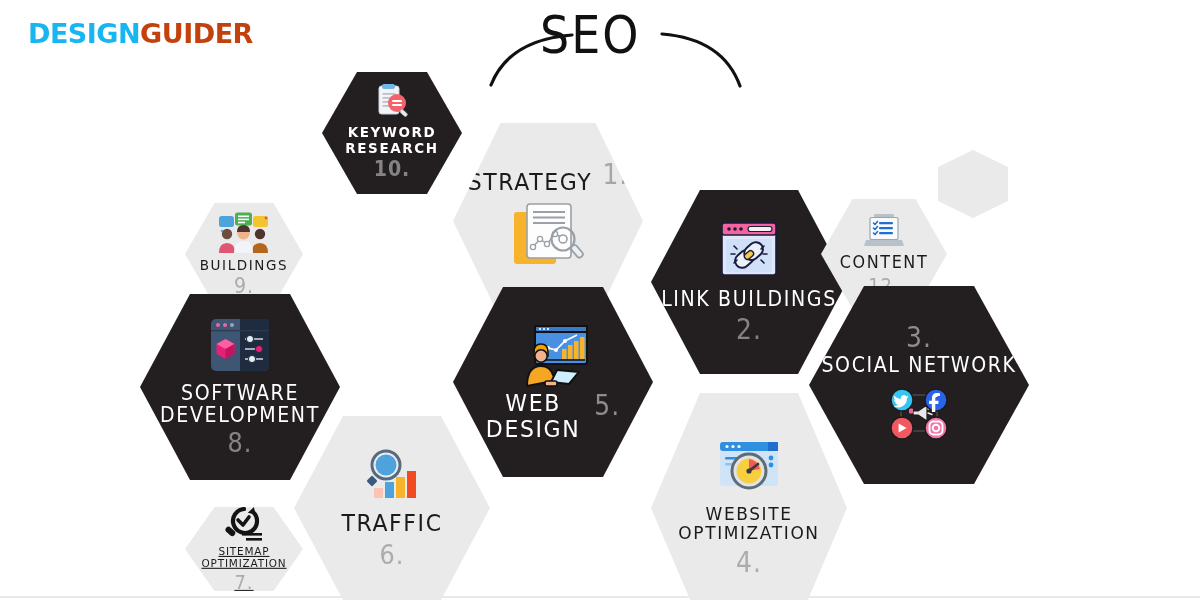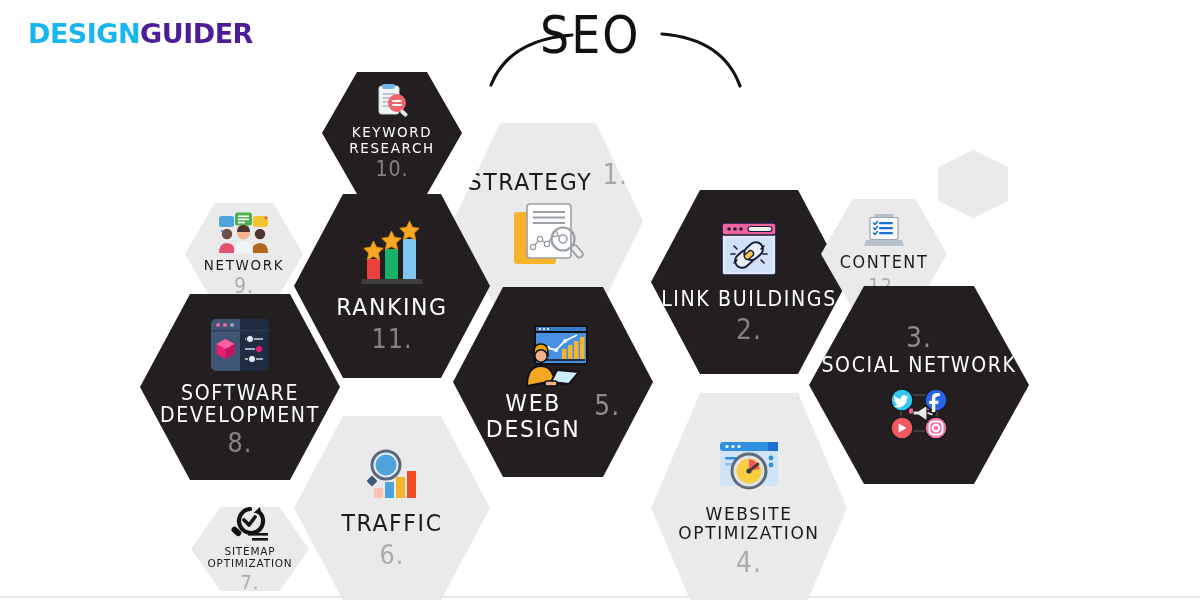--- a/index.html
+++ b/index.html
@@ -13,21 +13,21 @@
   #stage{position:absolute;left:0;top:0;width:1200px;height:600px;}
 
   
   #logo{
     position:absolute;left:28px;top:18px;
     font-family:"DejaVu Sans", sans-serif;
     font-weight:bold;font-size:27px;letter-spacing:-0.5px;
     white-space:nowrap;
   }
   #logo .part1{color:#18b6f0;}
-  #logo .part2{color:#4c1d95;}
+  #logo .part2{color:#c2410c;}
 
   
   #seo-title{
     position:absolute;left:540px;top:8px;
     font-family:"DejaVu Sans", sans-serif;
     font-size:46px;font-weight:400;color:#111;
     letter-spacing:2px;
     transform:scaleY(1.12);
   }
   .seo-arc{position:absolute;}
@@ -106,21 +106,21 @@
   </svg>
   <div id="seo-title">SEO</div>
   <svg class="seo-arc" style="left:660px;top:28px;" width="90" height="62" viewBox="0 0 90 62">
     <path d="M2 6 C 40 9, 68 25, 80 58" stroke="#111" stroke-width="3.2" fill="none" stroke-linecap="round"></path>
   </svg>
 
   <div class="empty-hex" style="left:938px;top:150px;width:70px;height:68px;
               clip-path:polygon(50% 0%,100% 25%,100% 75%,50% 100%,0% 75%,0% 25%);
               -webkit-clip-path:polygon(50% 0%,100% 25%,100% 75%,50% 100%,0% 75%,0% 25%);"></div>
 
-  <div class="hex dark" style="left:322px;top:72px;width:140px;height:122px;padding-bottom:4px;">
+  <div class="hex dark" style="left:322px;top:72px;width:140px;height:122px;padding-bottom:4px;font-weight:bold;">
     <span class="hex-icon">
       <svg width="42" height="40" viewBox="0 0 42 40">
         <rect x="8" y="3" width="20" height="28" rx="2.5" fill="#f2f4f7" stroke="#cdd3da" stroke-width="1"></rect>
         <rect x="11" y="1" width="13" height="5" rx="2" fill="#6fb8e8"></rect>
         <rect x="11.5" y="10" width="13" height="1.8" fill="#b9c2cc"></rect>
         <rect x="11.5" y="14" width="13" height="1.8" fill="#b9c2cc"></rect>
         <rect x="11.5" y="18" width="9" height="1.8" fill="#b9c2cc"></rect>
         <rect x="11.5" y="22" width="11" height="1.8" fill="#b9c2cc"></rect>
         <circle cx="26" cy="20" r="9" fill="#f4626b"></circle>
         <rect x="21" y="17" width="10" height="1.9" rx="0.9" fill="#fff"></rect>
@@ -170,39 +170,24 @@
         <path d="M4 41 q0-10 8-10 q8 0 8 10z" fill="#e05572"></path>
         <circle cx="45" cy="22" r="5.2" fill="#4e342e"></circle>
         <path d="M37 41 q0-10 8-10 q8 0 8 10z" fill="#b5651d"></path>
         <circle cx="28.5" cy="21" r="6.4" fill="#f2b28c"></circle>
         <path d="M22 20 q0-7 6.5-7 q6.5 0 6.5 7z" fill="#4e342e"></path>
         <path d="M19 41 q0-12 9.5-12 q9.5 0 9.5 12z" fill="#f2f4f7"></path>
         <circle cx="51" cy="6" r="1.4" fill="#e05572"></circle>
         <circle cx="7" cy="19" r="1.2" fill="#4fa3dd"></circle>
       </svg>
     </span>
-    <span class="hex-label" style="font-size:13.5px;margin-top:2px;">NETWORK</span>
+    <span class="hex-label" style="font-size:13.5px;margin-top:2px;">BUILDINGS</span>
     <span class="hex-num" style="font-size:19px;margin-top:1px;">9.</span>
   </div>
 
-  <div class="hex dark" style="left:294px;top:194px;width:196px;height:184px;">
-    <span class="hex-icon">
-      <svg width="78" height="70" viewBox="0 0 78 70">
-        <rect x="14" y="40" width="13" height="20" fill="#ee3f3f"></rect>
-        <rect x="32" y="30" width="13" height="30" fill="#17b26a"></rect>
-        <rect x="50" y="20" width="13" height="40" fill="#7ec8f2"></rect>
-        <rect x="8" y="60" width="62" height="5" rx="2" fill="#3d3d3d"></rect>
-        <path d="M20.5 22 l3.0 6.2 6.8 1 -4.9 4.8 1.2 6.8 -6.1-3.2 -6.1 3.2 1.2-6.8 -4.9-4.8 6.8-1z" fill="#f9a825" stroke="#e08b00" stroke-width="0.8"></path>
-        <path d="M38.5 12 l3.0 6.2 6.8 1 -4.9 4.8 1.2 6.8 -6.1-3.2 -6.1 3.2 1.2-6.8 -4.9-4.8 6.8-1z" fill="#f9a825" stroke="#e08b00" stroke-width="0.8"></path>
-        <path d="M56.5 2 l3.0 6.2 6.8 1 -4.9 4.8 1.2 6.8 -6.1-3.2 -6.1 3.2 1.2-6.8 -4.9-4.8 6.8-1z" fill="#f9a825" stroke="#e08b00" stroke-width="0.8"></path>
-      </svg>
-    </span>
-    <span class="hex-label" style="font-size:22px;margin-top:4px;">RANKING</span>
-    <span class="hex-num" style="font-size:24px;margin-top:6px;">11.</span>
-  </div>
 
   <div class="hex dark" style="left:651px;top:190px;width:196px;height:184px;">
     <span class="hex-icon">
       <svg width="62" height="60" viewBox="0 0 62 60">
         <rect x="4" y="3" width="54" height="52" rx="2.5" fill="#dfe8fb" stroke="#1b1b3a" stroke-width="1.6"></rect>
         <rect x="4" y="3" width="54" height="12" rx="2.5" fill="#f2649d" stroke="#1b1b3a" stroke-width="1.6"></rect>
         <circle cx="11" cy="9" r="1.8" fill="#1b1b3a"></circle>
           <circle cx="17" cy="9" r="1.8" fill="#1b1b3a"></circle>
           <circle cx="23" cy="9" r="1.8" fill="#1b1b3a"></circle>
         <rect x="30" y="6.5" width="24" height="5" rx="2.5" fill="#f7f0f4" stroke="#1b1b3a" stroke-width="1.2"></rect>
@@ -368,21 +353,21 @@
         <path d="M33 32 L33 20 A12.5 12.5 0 0 1 44 30 z" fill="#f2585f"></path>
         <line x1="33" y1="32" x2="42" y2="25" stroke="#3a3a3a" stroke-width="2.6" stroke-linecap="round"></line>
         <circle cx="33" cy="32" r="2.6" fill="#3a3a3a"></circle>
       </svg>
     </span>
     <span class="hex-label" style="font-size:17px;margin-top:6px;">WEBSITE
 OPTIMIZATION</span>
     <span class="hex-num" style="font-size:25px;margin-top:6px;">4.</span>
   </div>
 
-  <div class="hex light" style="left:191px;top:484px;width:118px;height:84px;">
+  <div class="hex light" style="left:185px;top:484px;width:118px;height:84px;text-decoration:underline;">
     <span class="hex-icon">
       <svg width="42" height="36" viewBox="0 0 42 36">
         <path d="M30 6 a12 12 0 1 1 -9-3" fill="none" stroke="#131313" stroke-width="4.2" stroke-linecap="round"></path>
         <path d="M31 1 l1.2 7.6 -7.4-1.8z" fill="#131313"></path>
         <polyline points="15,14 20,19 26,11" fill="none" stroke="#131313" stroke-width="3.6" stroke-linecap="round" stroke-linejoin="round"></polyline>
         <rect x="2" y="22" width="11" height="6" rx="3" fill="#131313" transform="rotate(42 7 25)"></rect>
         <rect x="19" y="27" width="20" height="2.6" fill="#131313"></rect>
         <rect x="23" y="32" width="16" height="2.6" fill="#131313"></rect>
       </svg>
     </span>

